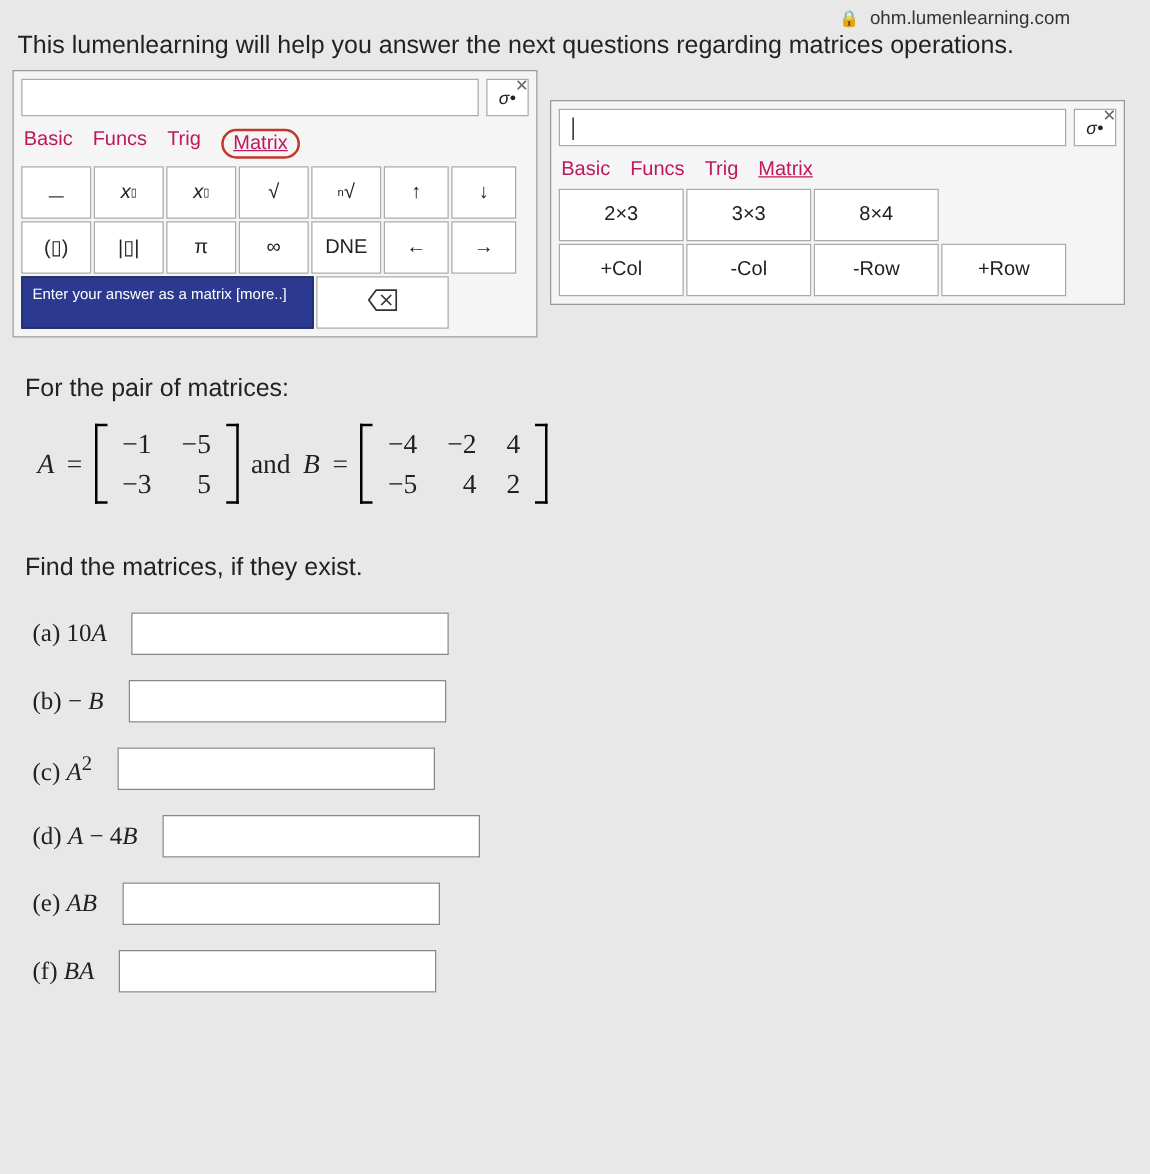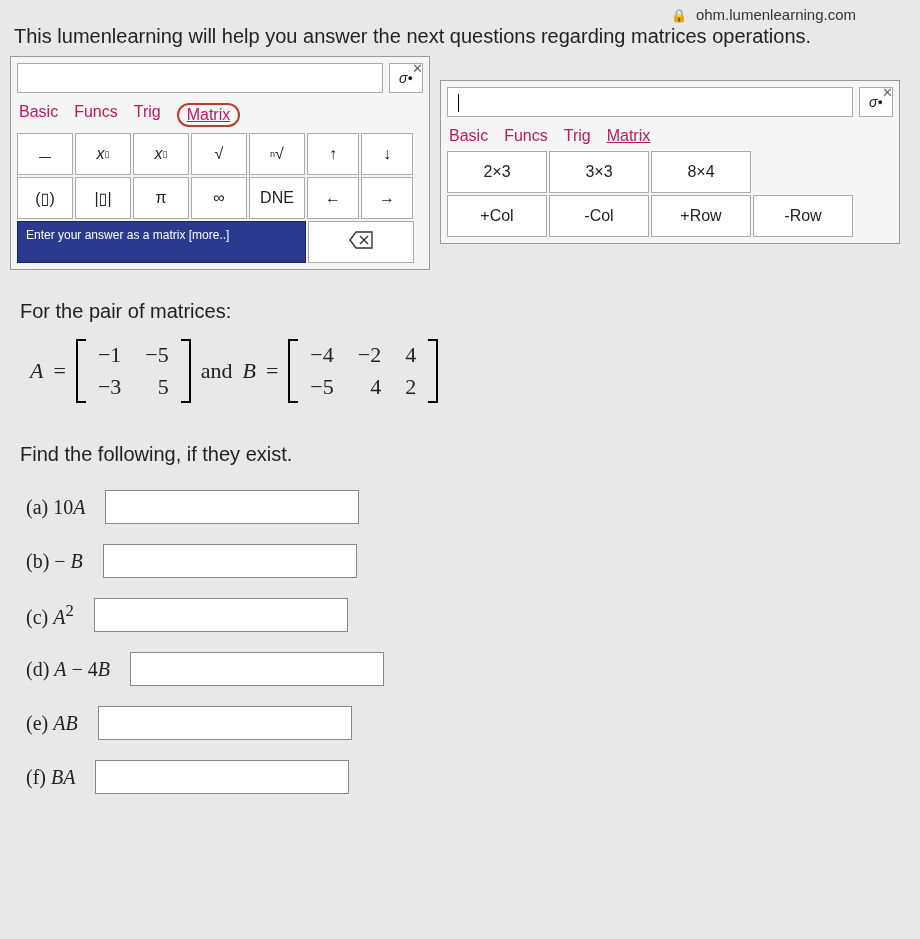--- a/index.html
+++ b/index.html
@@ -105,21 +105,21 @@
   .key sub { font-size: 9px; vertical-align: sub; }
   .w1 { width: 56px; }
   .wnav { width: 52px; }
   .wsize { width: 100px; }
   .enter-hint {
     background: #2b3a8f;
     color: #fff;
     font-size: 12px;
     padding: 6px 8px;
     border: 1px solid #1a255e;
-    width: 289px;
+    width: 234px;
   }
   .backspace-icon svg { width: 24px; height: 18px; }
   .content {
     padding: 30px 20px 20px 20px;
     font-size: 20px;
   }
   .matrices {
     padding: 16px 0 24px 10px;
     font-size: 22px;
     display: flex;
@@ -274,22 +274,22 @@
     </div>
     <div class="key-grid">
       <div class="key-row">
         <div class="key wsize">2×3</div>
         <div class="key wsize">3×3</div>
         <div class="key wsize">8×4</div>
       </div>
       <div class="key-row">
         <div class="key wsize">+Col</div>
         <div class="key wsize">-Col</div>
+        <div class="key wsize">-Row</div>
         <div class="key wsize">+Row</div>
-        <div class="key wsize">-Row</div>
       </div>
     </div>
   </div>
 </div>
 
 <div class="content">
   <div>For the pair of matrices:</div>
 
   <div class="matrices">
     <span class="italic">A</span>
@@ -326,21 +326,21 @@
               <td>−5</td>
               <td>4</td>
               <td>2</td>
             </tr>
       </tbody>
         </table>
       <span class="br-r"></span>
     </span>
   </div>
 
-  <div class="find-line">Find the following, if they exist.</div>
+  <div class="find-line">Find the matrices, if they exist.</div>
 
   <div class="answers">
     <div class="ans-row">
       <span class="ans-label">(a) 10<span class="italic">A</span></span>
       <input class="ans-input" style="">
     </div>
     <div class="ans-row">
       <span class="ans-label">(b) − <span class="italic">B</span></span>
       <input class="ans-input" style="">
     </div>

